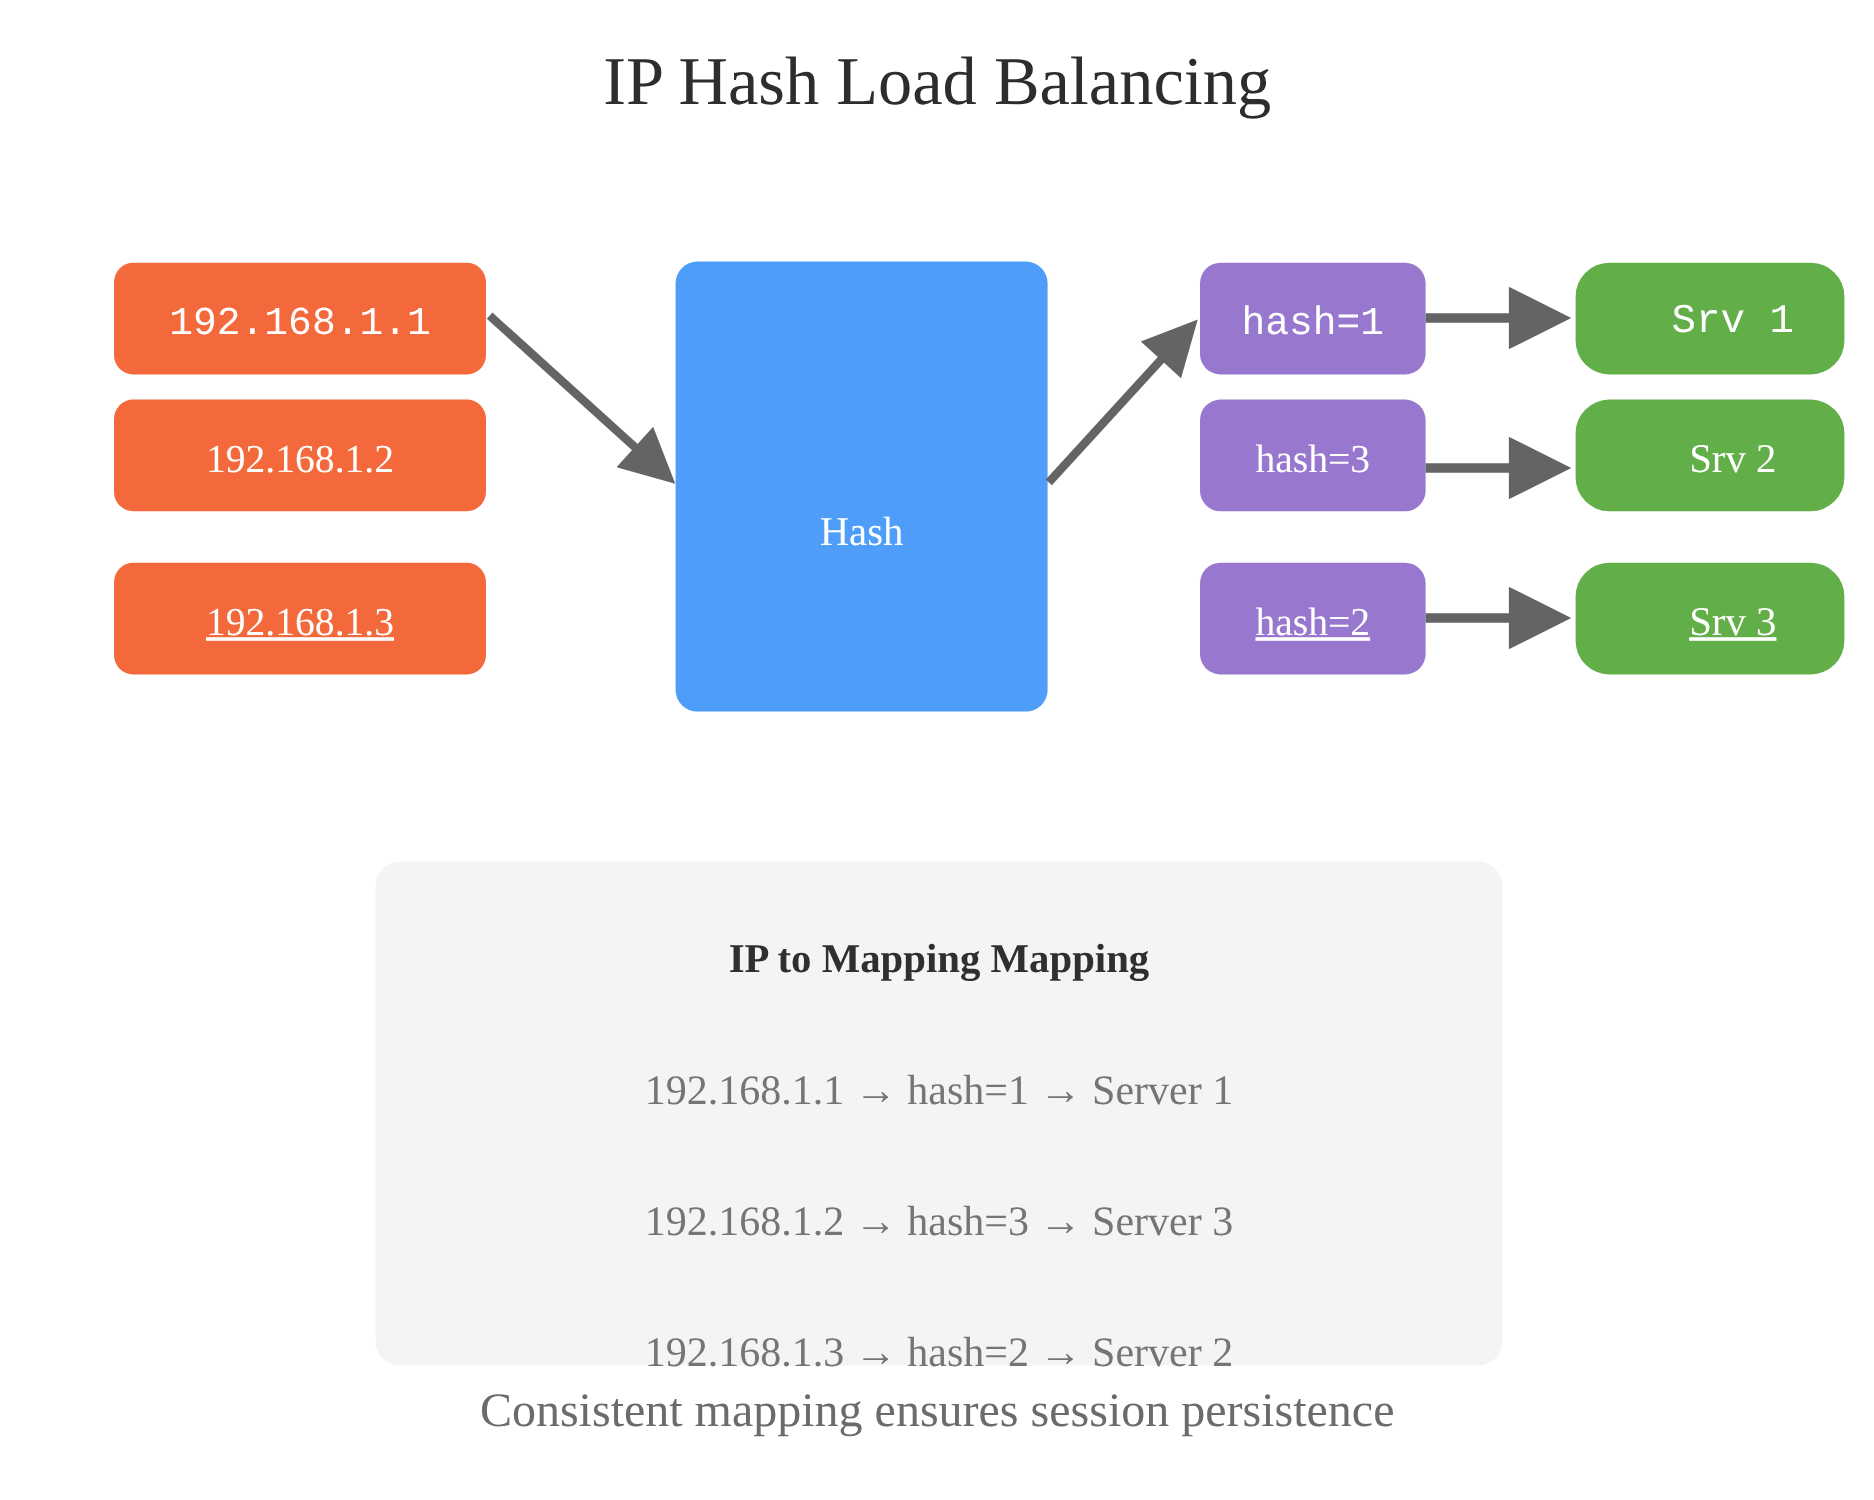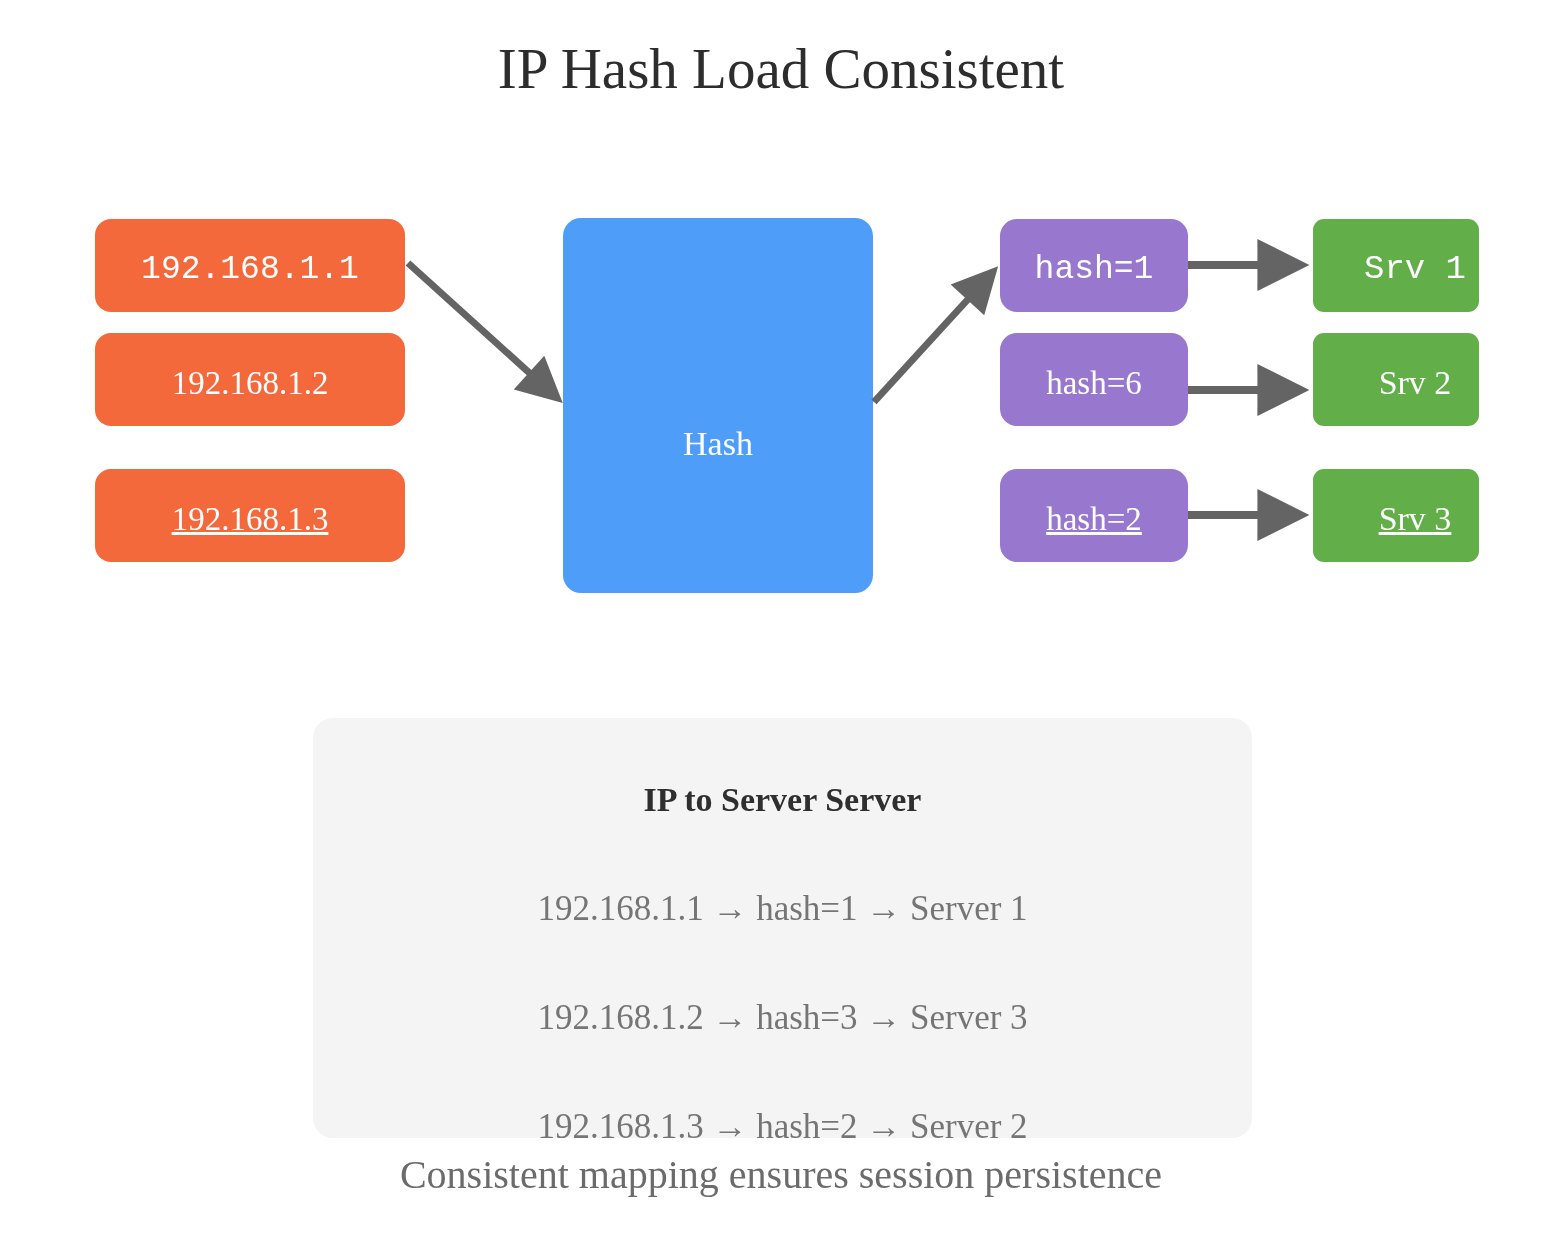--- a/index.html
+++ b/index.html
@@ -52,23 +52,23 @@
   }
   .hashval {
     left: 1000px;
     width: 188px;
     height: 93px;
     border-radius: 17px;
     background: var(--purple, #9878ce);
   }
   .server {
     left: 1313px;
-    width: 166px;
+    width: 224px;
     height: 93px;
-    border-radius: 11px;
+    border-radius: 28px;
     background: var(--green, #62ae49);
     font-size: 34px;
     padding-left: 38px;
   }
   .row1 { top: 219px; font-family: Liberation Mono, monospace; }
   .row2 { top: 333px; }
   .row3 { top: 469px; text-decoration: underline; }
   .arrows {
     position: absolute;
     left: 0; top: 0;
@@ -110,51 +110,51 @@
     font-size: 40px;
     color: var(--caption_text, #6b6b6b);
     line-height: 1.2;
   }
 </style>
 </head>
 <body>
 
 <div class="canvas">
 
-  <h1 class="title">IP Hash Load Consistent</h1>
+  <h1 class="title">IP Hash Load Balancing</h1>
 
   <div class="node client row1">192.168.1.1</div>
   <div class="node client row2">192.168.1.2</div>
   <div class="node client row3">192.168.1.3</div>
 
   <div class="node hash-node">Hash</div>
 
   <div class="node hashval row1">hash=1</div>
-  <div class="node hashval row2">hash=6</div>
+  <div class="node hashval row2">hash=3</div>
   <div class="node hashval row3">hash=2</div>
 
   <div class="node server row1">Srv 1</div>
   <div class="node server row2">Srv 2</div>
   <div class="node server row3">Srv 3</div>
 
   <svg class="arrows" width="1562" height="1250" viewBox="0 0 1562 1250" xmlns="http://www.w3.org/2000/svg">
     <defs>
       <marker id="arrowhead" viewBox="0 0 10 10" refX="8" refY="5" markerWidth="7" markerHeight="6.5" orient="auto" markerUnits="strokeWidth">
         <path d="M 0 0 L 10 5 L 0 10 z" fill="#646464"></path>
       </marker>
     </defs>
     <line x1="408" y1="263" x2="556" y2="397" stroke="#646464" stroke-width="7" marker-end="url(#arrowhead)"></line>
     <line x1="874" y1="402" x2="992" y2="273" stroke="#646464" stroke-width="7" marker-end="url(#arrowhead)"></line>
     <line x1="1188" y1="265" x2="1299" y2="265" stroke="#646464" stroke-width="8" marker-end="url(#arrowhead)"></line>
     <line x1="1188" y1="390" x2="1299" y2="390" stroke="#646464" stroke-width="8" marker-end="url(#arrowhead)"></line>
     <line x1="1188" y1="515" x2="1299" y2="515" stroke="#646464" stroke-width="8" marker-end="url(#arrowhead)"></line>
   </svg>
 
   <div class="panel">
-    <h2 class="panel-title">IP to Server Server</h2>
+    <h2 class="panel-title">IP to Mapping Mapping</h2>
     <div class="panel-row">192.168.1.1 → hash=1 → Server 1</div>
     <div class="panel-row">192.168.1.2 → hash=3 → Server 3</div>
     <div class="panel-row">192.168.1.3 → hash=2 → Server 2</div>
   </div>
 
   <div class="caption">Consistent mapping ensures session persistence</div>
 
 </div>
 
 </body></html>

